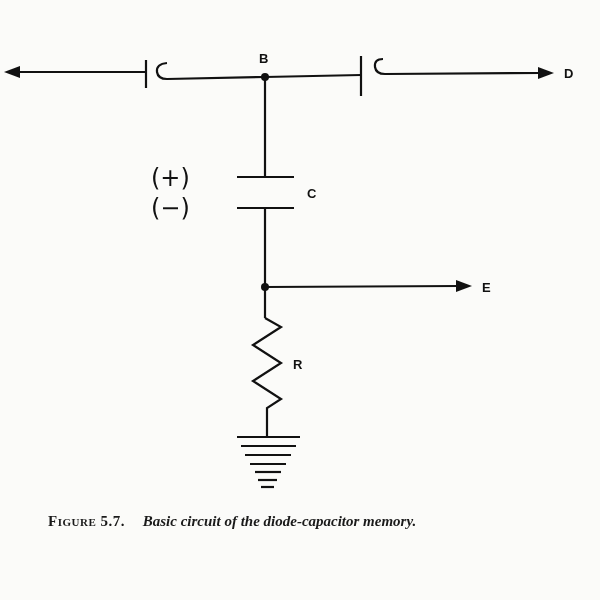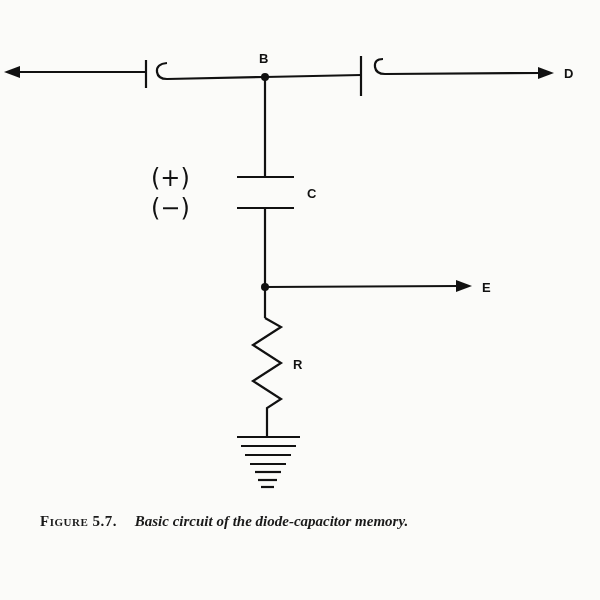--- a/index.html
+++ b/index.html
@@ -1,21 +1,21 @@
 <!DOCTYPE html>
 <html><head>
   <meta charset="utf-8">
   <style>
     html, body { margin: 0; padding: 0; background: #fbfbf9; }
     body { width: 600px; height: 600px; position: relative; overflow: hidden; }
     #diagram { position: absolute; left: 0; top: 0; width: 600px; height: 600px; }
     .lbl { font-family: "Liberation Sans", "DejaVu Sans", sans-serif; font-weight: bold; font-size: 13px; fill: #111; }
     .pol { font-family: "DejaVu Sans", "Liberation Sans", sans-serif; font-size: 24px; fill: #111; }
     .caption {
-      position: absolute; left: 40px; top: 513px;
+      position: absolute; left: 48px; top: 513px;
       font-family: "Liberation Serif", "DejaVu Serif", serif; font-size: 15px; color: #1a1a1a;
       white-space: nowrap;
     }
     .caption .num { font-variant: small-caps; letter-spacing: 0.5px; font-weight: bold; }
     .caption .text { font-style: italic; font-weight: bold; margin-left: 14px; }
   </style>
 </head>
 <body>
 
 <svg id="diagram" viewBox="0 0 600 600" xmlns="http://www.w3.org/2000/svg">

